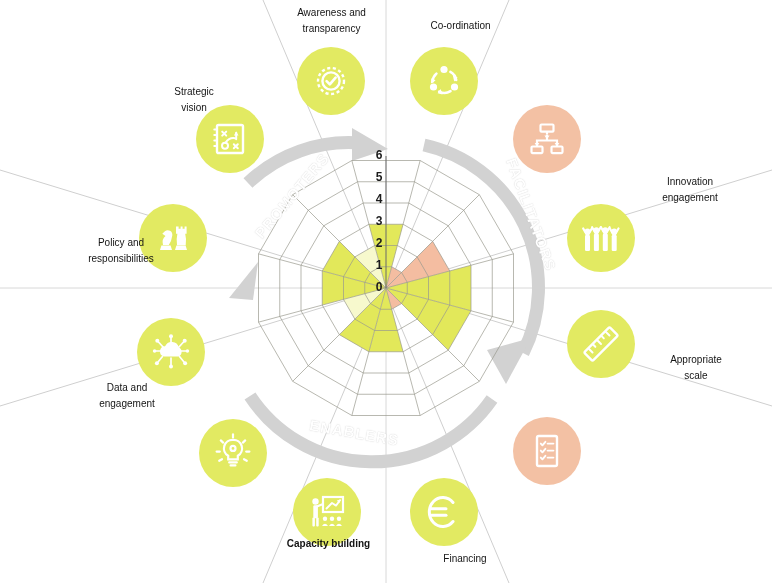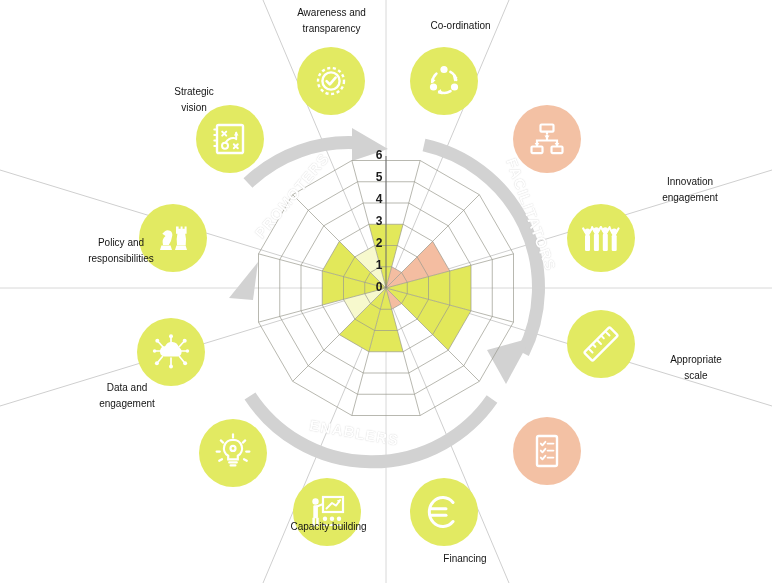--- a/index.html
+++ b/index.html
@@ -334,21 +334,21 @@
   </div>
 
   <div class="sector-label" style="left:243px;top:5px;width:177px;">Awareness and
 transparency</div>
   <div class="sector-label" style="left:390px;top:18px;width:141px;">Co-ordination</div>
   <div class="sector-label" style="left:617px;top:174px;width:146px;">Innovation
 engagement</div>
   <div class="sector-label" style="left:628px;top:320px;width:136px;margin-top:32px;">Appropriate
 scale</div>
   <div class="sector-label" style="left:400px;top:551px;width:130px;">Financing</div>
-  <div class="sector-label" style="left:246px;top:519px;width:165px;">Capacity building</div>
+  <div class="sector-label" style="left:246px;top:536px;width:165px;font-weight:bold;">Capacity building</div>
   <div class="sector-label" style="left:62px;top:380px;width:130px;">Data and
 engagement</div>
   <div class="sector-label" style="left:49px;top:235px;width:144px;">Policy and
 responsibilities</div>
   <div class="sector-label" style="left:129px;top:84px;width:130px;">Strategic
 vision</div>
 
 </div>
 
 </body></html>

